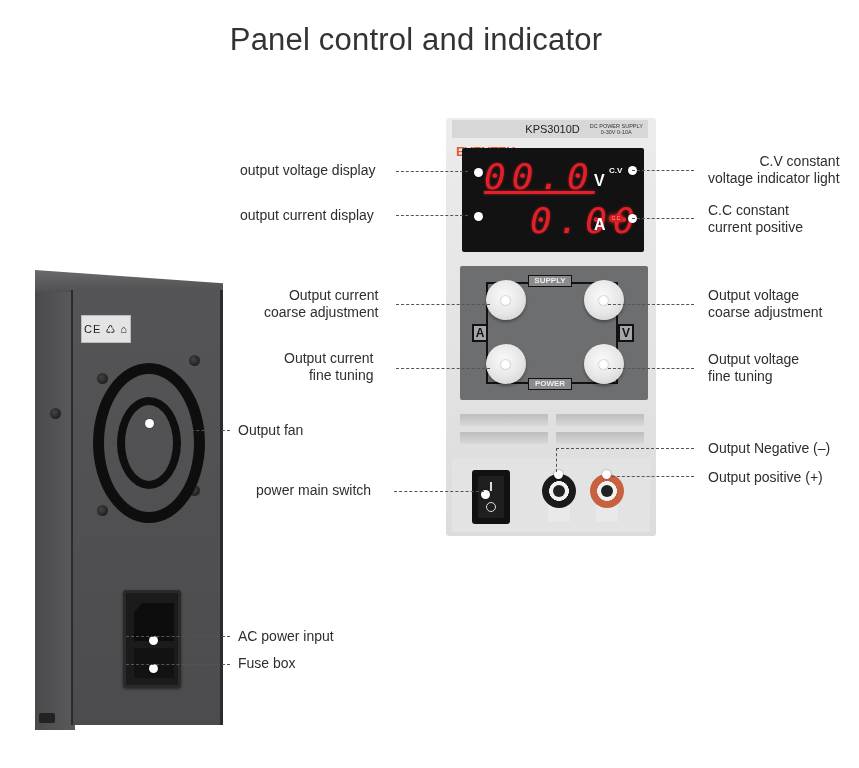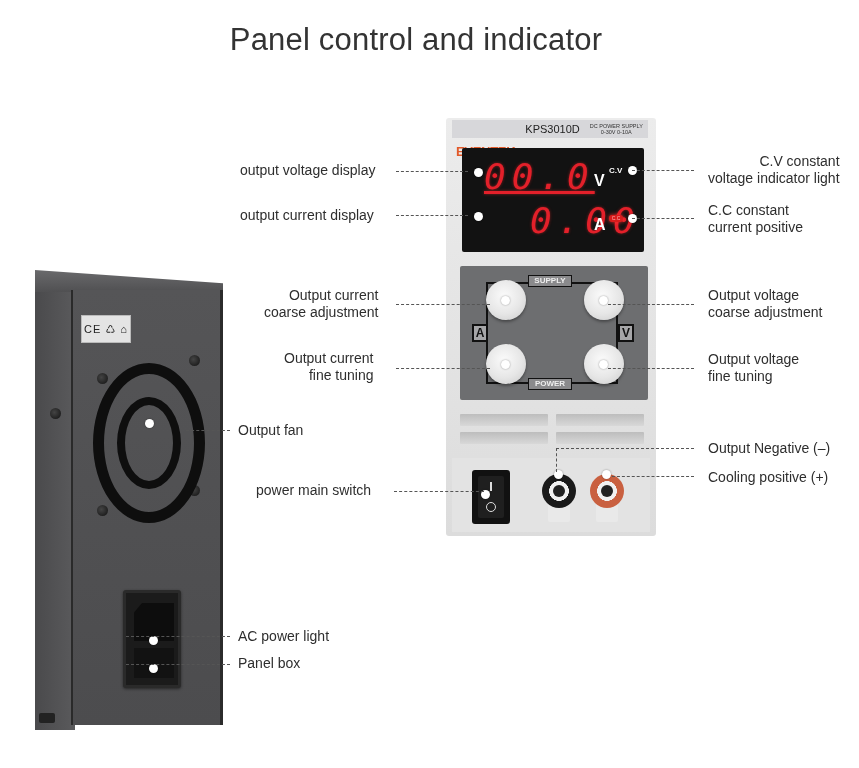--- a/index.html
+++ b/index.html
@@ -205,22 +205,22 @@
 <div class="label right" style="left:708px;top:351px;">
   <div>Output voltage</div>
   <div>fine tuning</div>
 </div>
 
 <div class="vdash" style="left:556px;top:448px;height:24px;"></div>
 <div class="dash" style="left:556px;top:448px;width:138px;"></div>
 <div class="label right" style="left:708px;top:440px;">Output Negative (–)</div>
 
 <div class="dash" style="left:612px;top:476px;width:82px;"></div>
-<div class="label right" style="left:708px;top:469px;">Cooling positive (+)</div>
+<div class="label right" style="left:708px;top:469px;">Output positive (+)</div>
 
 <div class="dash" style="left:186px;top:430px;width:44px;"></div>
 <div class="label right" style="left:238px;top:422px;">Output fan</div>
 
 <div class="dash" style="left:126px;top:636px;width:104px;"></div>
-<div class="label right" style="left:238px;top:628px;">AC power light</div>
+<div class="label right" style="left:238px;top:628px;">AC power input</div>
 
 <div class="dash" style="left:126px;top:664px;width:104px;"></div>
-<div class="label right" style="left:238px;top:655px;">Panel box</div>
+<div class="label right" style="left:238px;top:655px;">Fuse box</div>
 
 </body></html>

